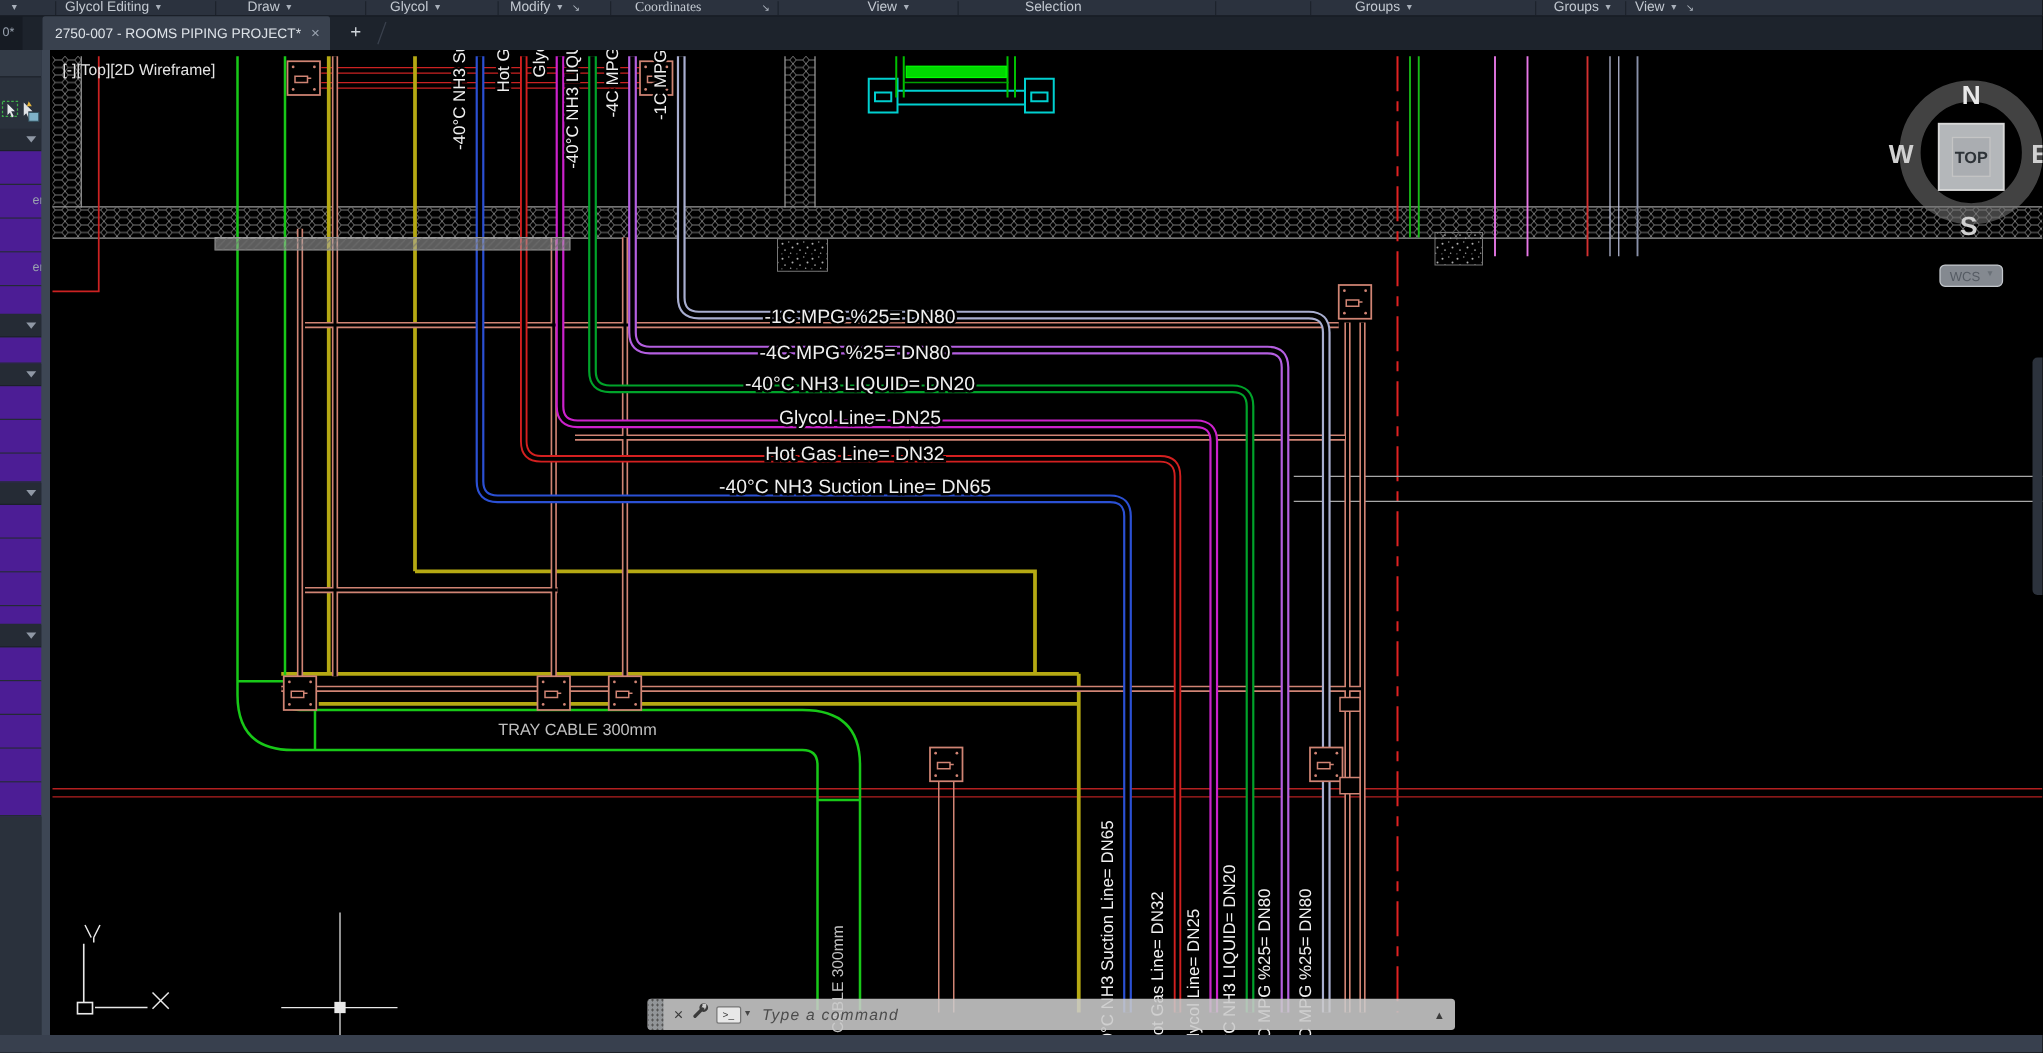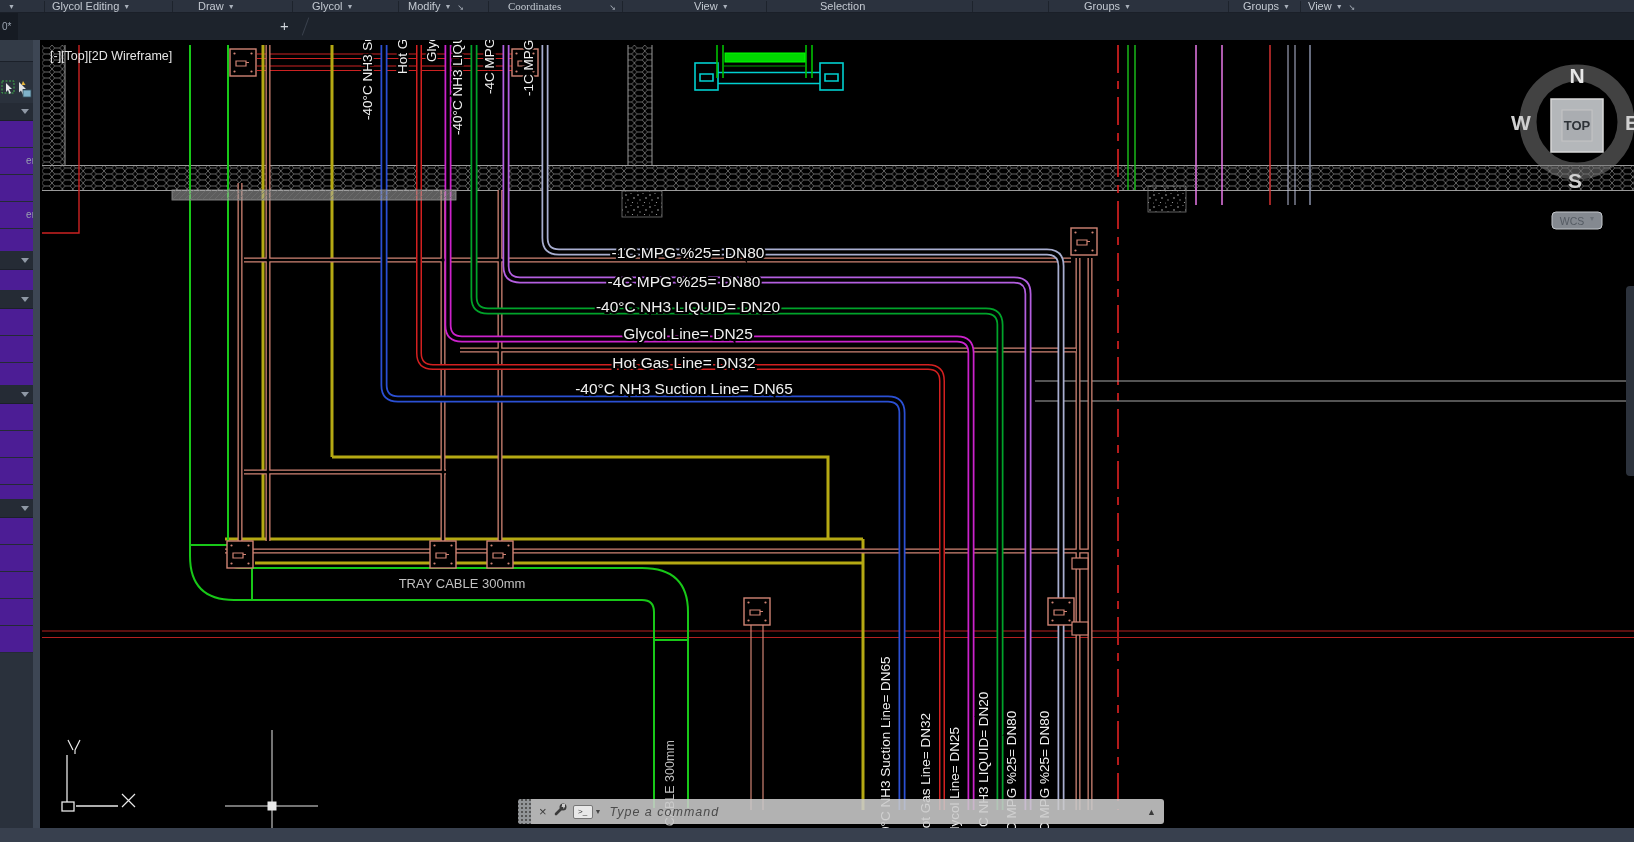--- a/index.html
+++ b/index.html
@@ -91,20 +91,23 @@
   <div class="rib-sep" style="left:622px;"></div>
   <div class="rib-sep" style="left:766px;"></div>
   <div class="rib-sep" style="left:972px;"></div>
   <div class="rib-sep" style="left:1048px;"></div>
   <div class="rib-sep" style="left:1228px;"></div>
   <div class="rib-sep" style="left:1300px;"></div>
 </div>
 
 <div class="tabbar">
   <div class="tab-overflow">0*</div>
+  <div class="tab-active">
+    <span>2750-007 - ROOMS PIPING PROJECT*</span><span class="tab-close">×</span>
+  </div>
   <div class="tab-new">+</div>
   <div class="tab-slant"></div>
 </div>
 
 <div class="sidebar">
   <div class="sb-panel"></div>
   <div class="sb-icons">
     <svg width="33" height="22">
       <rect x="2" y="3" width="12" height="12" fill="none" stroke="#3fae4a" stroke-width="1" stroke-dasharray="2 1.5"></rect>
       <polygon points="6,5 12,11 9,11 11,15 9.5,16 8,12 6,14" fill="#e8eaec"></polygon>

